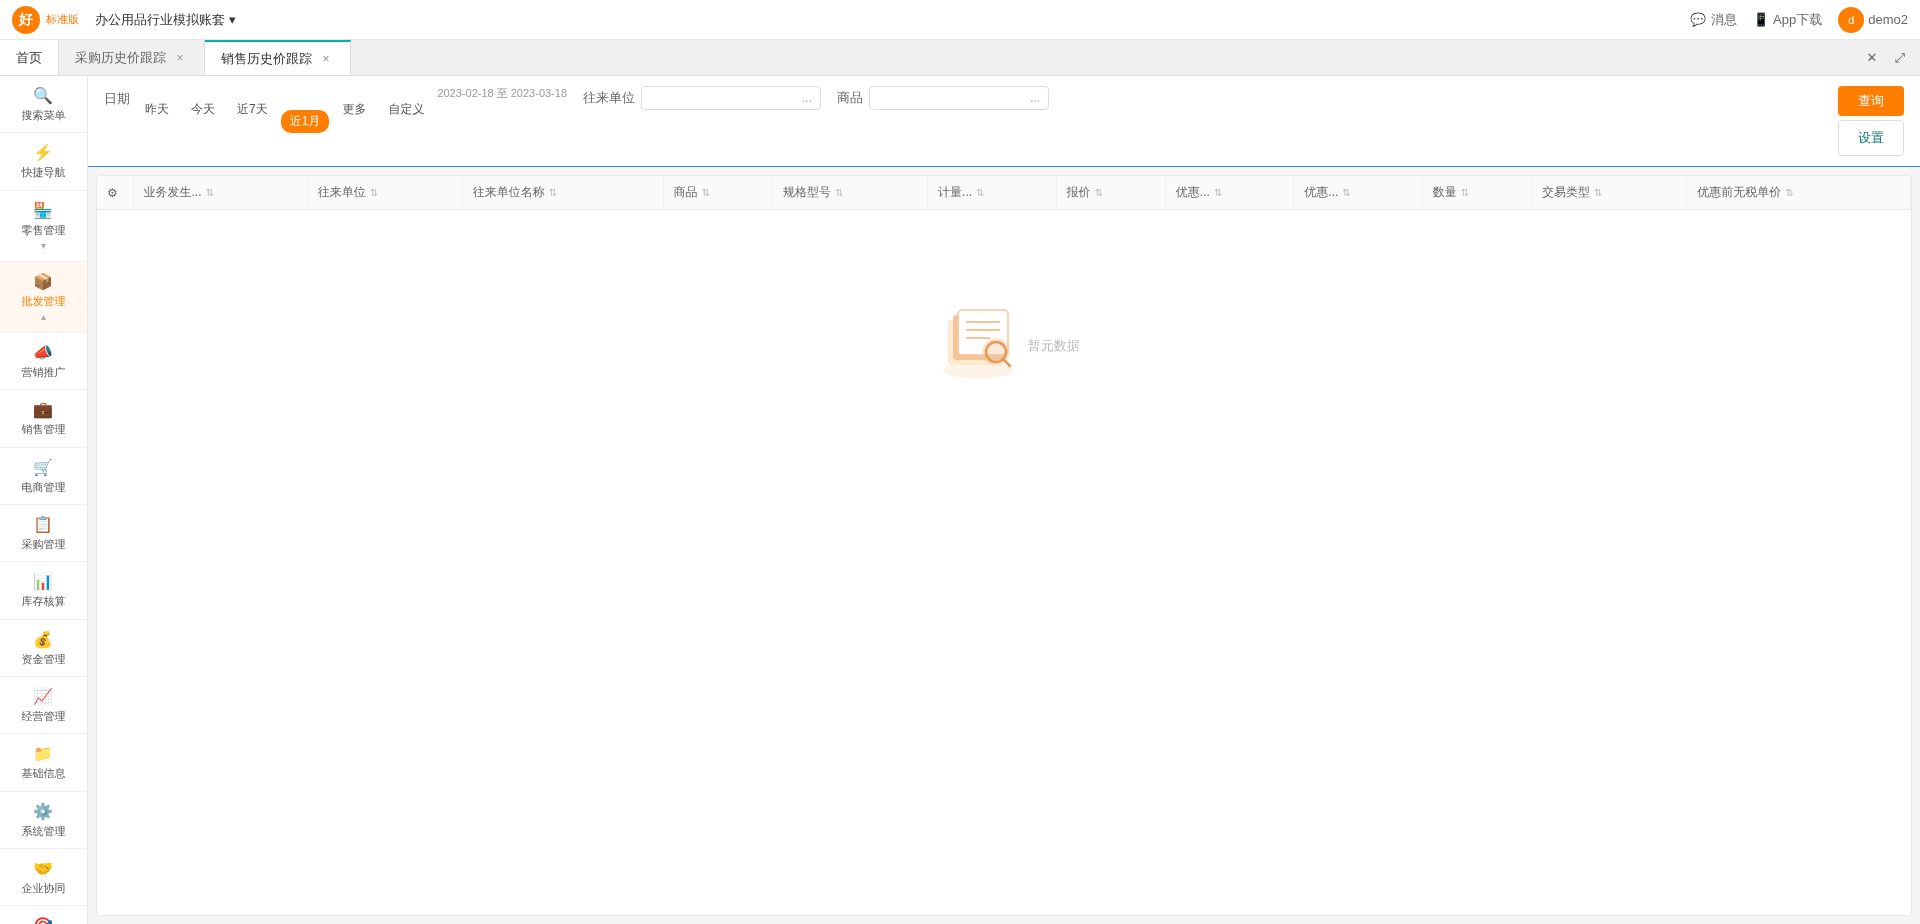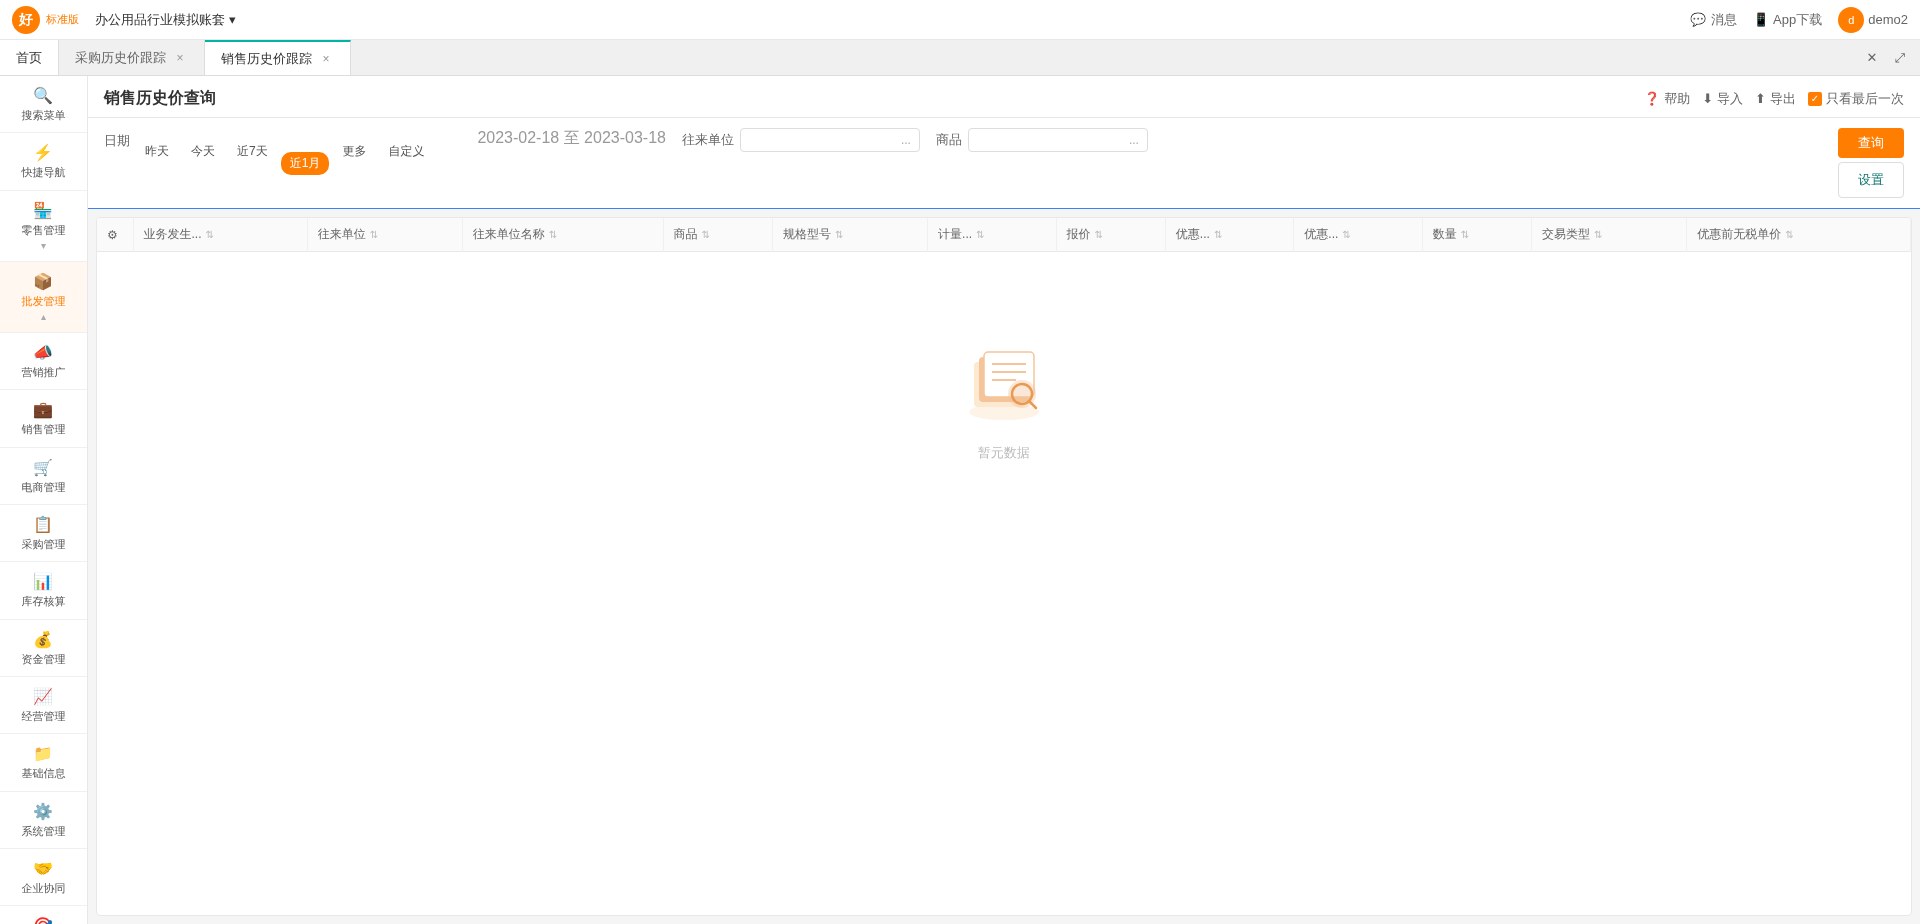--- a/index.html
+++ b/index.html
@@ -49,41 +49,41 @@
     .checkbox-checked { width: 14px; height: 14px; background: #ff7d00; border-radius: 2px; display: flex; align-items: center; justify-content: center; color: #fff; font-size: 10px; }
 
     
     .filter-bar { background: #fff; padding: 10px 16px; border-bottom: 1px solid #3b82f6; flex-shrink: 0; display: flex; align-items: flex-start; gap: 16px; flex-wrap: wrap; }
     .filter-group { display: flex; align-items: flex-start; gap: 6px; }
     .filter-label { color: #666; font-size: 13px; padding-top: 4px; white-space: nowrap; }
     .filter-date-options { display: flex; flex-direction: row; gap: 4px; }
     .date-btns { display: flex; align-items: center; gap: 4px; }
     .date-btn { padding: 2px 8px; border-radius: 3px; cursor: pointer; font-size: 12px; color: #555; border: 1px solid transparent; }
     .date-btn.active { background: #ff7d00; color: #fff; border-radius: 10px; margin-top: 24px; }
-    .date-range-text { font-size: 16px; color: #999; margin-left: 40px; }
+    .date-range-text { font-size: 11px; color: #999; }
     .filter-input-group { display: flex; align-items: center; gap: 6px; }
     .filter-field-label { color: #666; font-size: 13px; white-space: nowrap; }
     .filter-input { border: 1px solid #ddd; border-radius: 4px; padding: 4px 8px; font-size: 13px; color: #333; width: 180px; display: flex; align-items: center; justify-content: space-between; cursor: pointer; background: #fff; }
     .filter-input-ellipsis { color: #aaa; font-size: 12px; }
     .query-btn { background: #ff7d00; color: #fff; border: none; border-radius: 4px; padding: 6px 20px; font-size: 13px; cursor: pointer; white-space: nowrap; }
     .settings-btn { background: #fff; color: #0f766e; border: 1px solid #ddd; border-radius: 4px; padding: 8px 14px; font-size: 13px; cursor: pointer; white-space: nowrap; }
     .filter-actions { display: flex; flex-direction: column; gap: 4px; margin-left: auto; }
 
     
     .table-container { flex: 1; overflow: auto; background: #fff; margin: 8px; border-radius: 4px; border: 1px solid #e8e8e8; }
     .data-table { width: 100%; border-collapse: collapse; }
     .data-table thead tr { background: #fafafa; border-bottom: 1px solid #e8e8e8; }
     .data-table th { padding: 8px 10px; text-align: left; font-weight: normal; color: #666; font-size: 12px; white-space: nowrap; border-right: 1px solid #f0f0f0; position: relative; cursor: pointer; }
     .th-content { display: flex; align-items: center; gap: 4px; }
     .sort-icon { color: #bbb; font-size: 10px; display: flex; flex-direction: column; line-height: 1; }
     .settings-col { width: 36px; }
     .gear-icon { color: #666; cursor: pointer; }
 
     
-    .empty-state { display: flex; flex-direction: column; align-items: center; justify-content: center; padding: 80px 0; color: #ccc; }
+    .empty-state { display: flex; flex-direction: row; align-items: center; justify-content: center; padding: 80px 0; color: #ccc; }
     .empty-icon { width: 100px; height: 100px; position: relative; margin-bottom: 12px; }
     .empty-text { color: #bbb; font-size: 13px; }
 
     
     .tab.active { border-top: 2px solid #00b5a5; }
   </style>
 </head>
 <body>
 
 <div class="topbar">
@@ -194,41 +194,20 @@
     </div>
     <div class="sidebar-item">
       <span class="s-icon">🎯</span>
 
     </div>
 
   </div>
 
   <div class="content">
 
-    <div class="page-header">
-      <div class="page-title">销售历史价查询</div>
-      <div class="page-header-actions">
-        <div class="header-action">
-          <span>❓</span>
-          <span>帮助</span>
-        </div>
-        <div class="header-action">
-          <span>⬇</span>
-          <span>导入</span>
-        </div>
-        <div class="header-action">
-          <span>⬆</span>
-          <span>导出</span>
-        </div>
-        <div class="only-last-checkbox">
-          <div class="checkbox-checked">✓</div>
-          <span>只看最后一次</span>
-        </div>
-      </div>
-    </div>
 
     <div class="filter-bar">
       <div class="filter-group">
         <div class="filter-label">日期</div>
         <div class="filter-date-options">
           <div class="date-btns">
             <span class="date-btn">昨天</span>
             <span class="date-btn">今天</span>
             <span class="date-btn">近7天</span>
             <span class="date-btn active">近1月</span>

